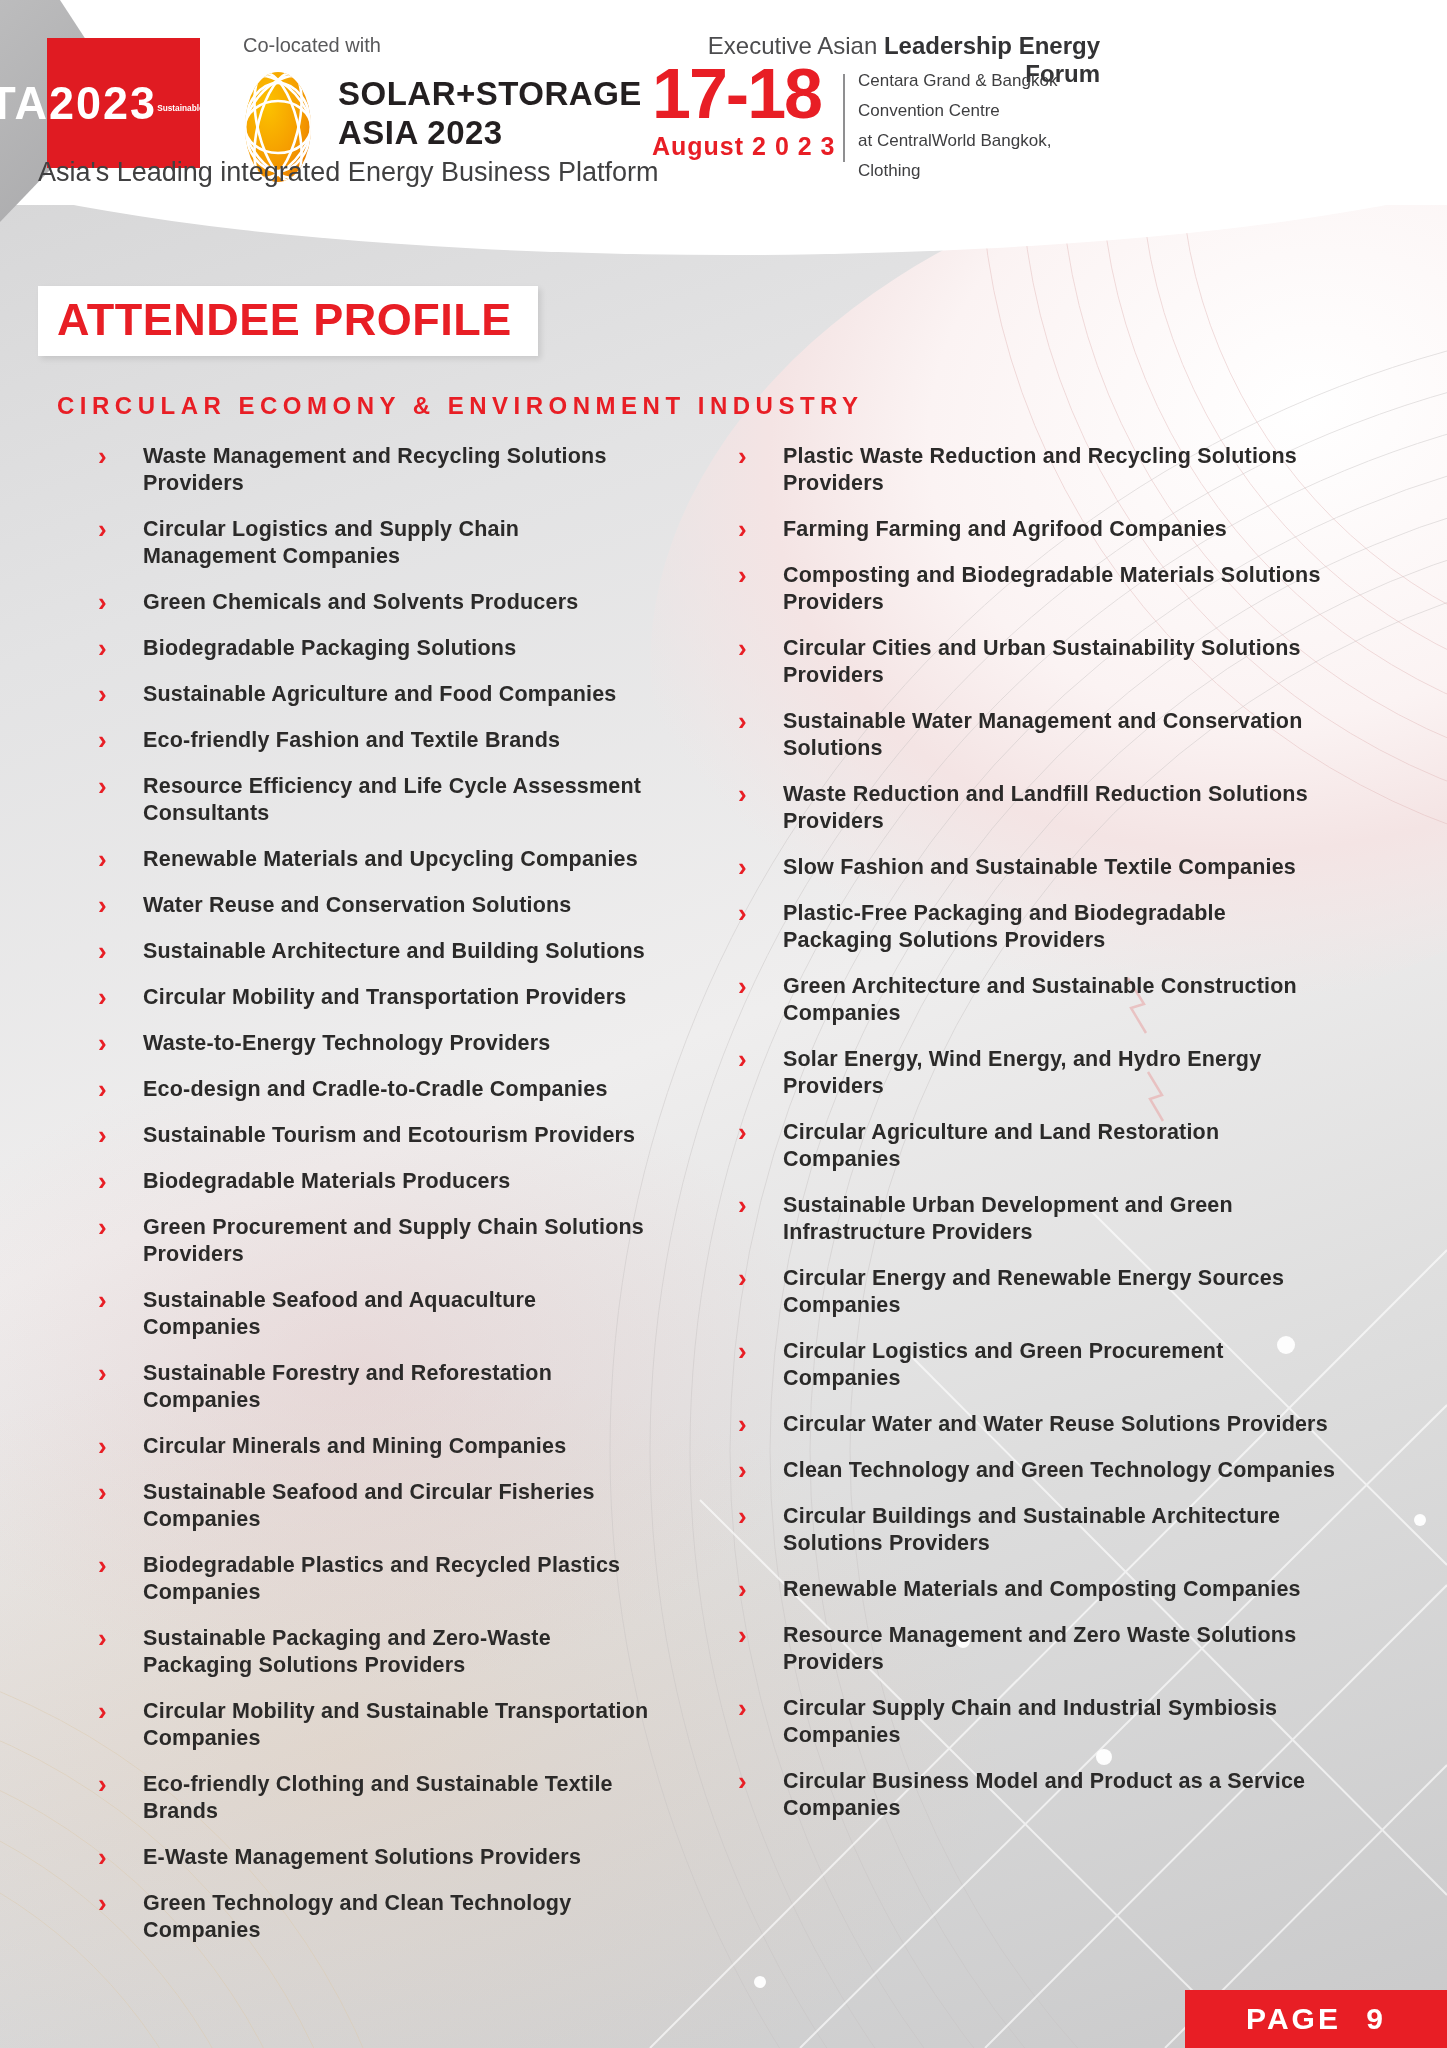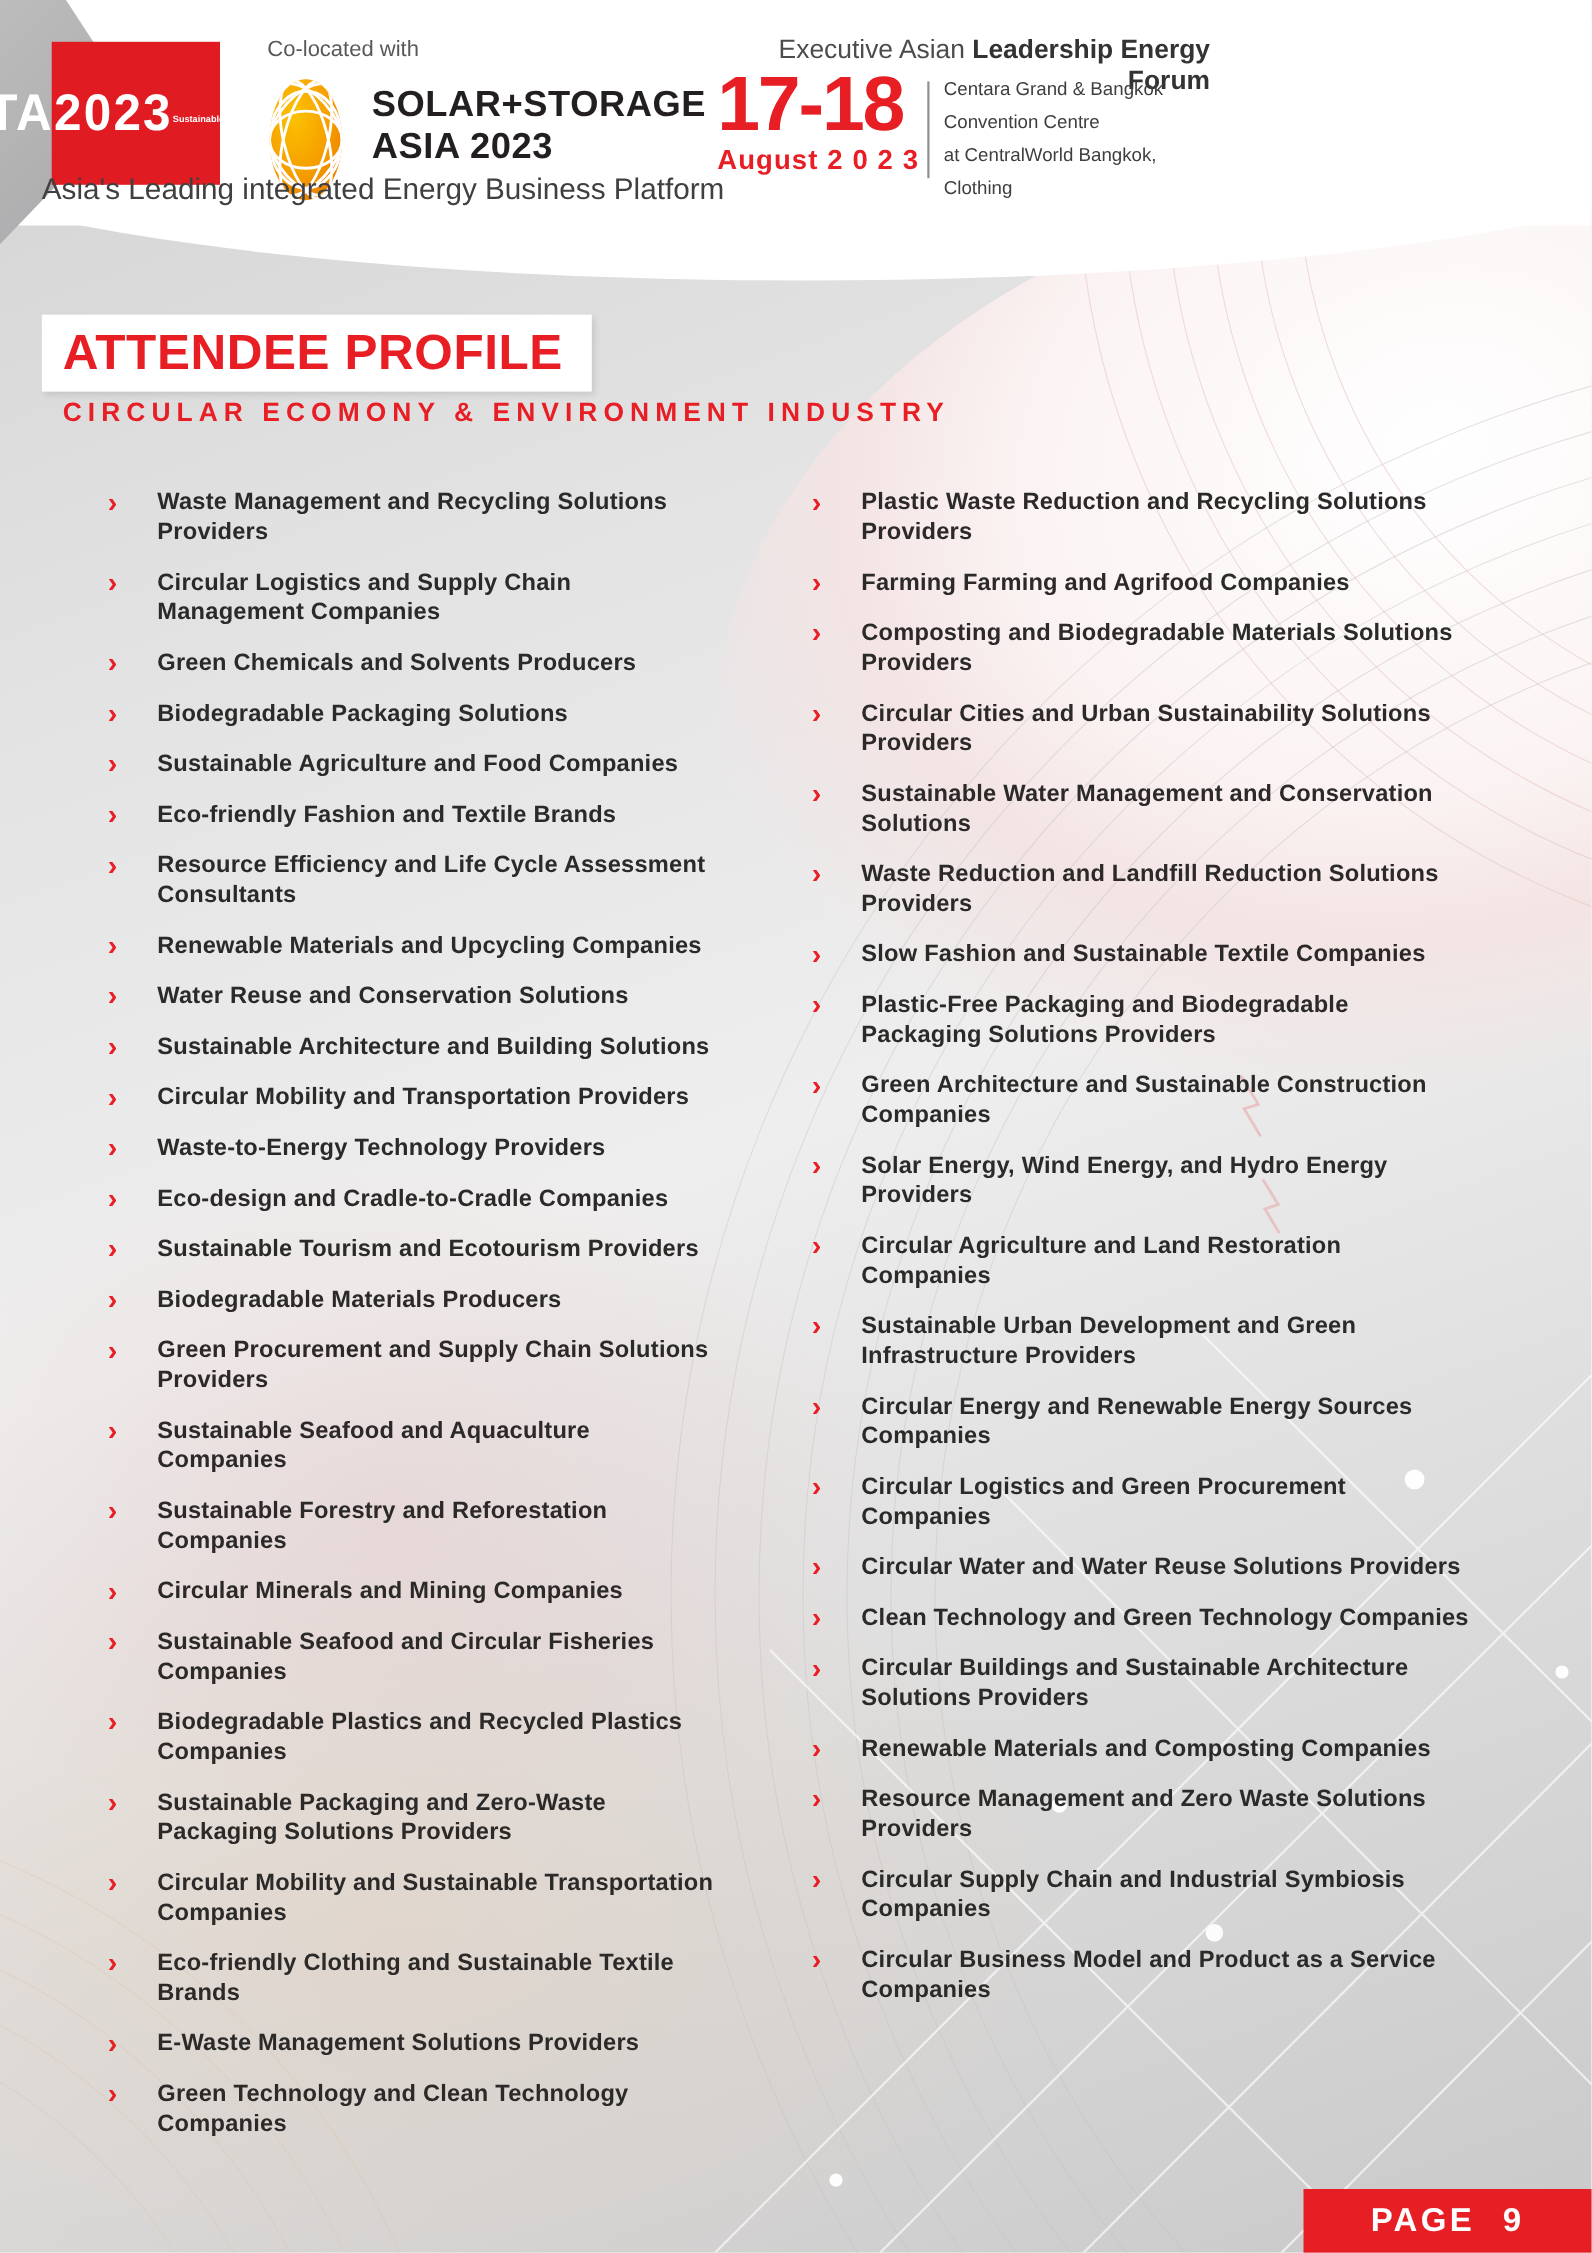--- a/index.html
+++ b/index.html
@@ -57,21 +57,21 @@
   .date-venue-divider{position:absolute;left:843px;top:74px;width:2px;height:88px;background:#8f8f91;z-index:4;}
   .venue{position:absolute;left:858px;top:66px;z-index:4;color:#3e3e40;font-size:17px;line-height:30px;width:260px;}
   .platform-tagline{position:absolute;left:38px;top:157px;z-index:4;color:#404041;font-size:27px;}
   
   .attendee-box{
     position:absolute;left:38px;top:286px;z-index:4;background:#ffffff;
     padding:8px 26px 10px 19px;box-shadow:3px 3px 6px rgba(0,0,0,0.10);
   }
   .attendee-title{color:var(--accent);font-size:45px;font-weight:800;letter-spacing:0.5px;white-space:nowrap;}
   .page-subtitle{
-    position:absolute;left:57px;top:362px;z-index:4;color:var(--accent);
+    position:absolute;left:57px;top:392px;z-index:4;color:var(--accent);
     font-size:24px;font-weight:800;letter-spacing:5.5px;white-space:nowrap;
   }
   
   .col{position:absolute;top:443px;z-index:4;}
   .col-left{left:98px;width:556px;}
   .col-right{left:738px;width:602px;}
   .item{display:flex;margin-bottom:19px;}
   .bullet{flex:0 0 45px;color:var(--accent);font-size:26px;font-weight:700;line-height:26px;}
   .item-text{font-size:21.5px;font-weight:600;color:var(--text-dark);line-height:27px;letter-spacing:0.2px;}
   .col-left .item-text{max-width:508px;}

